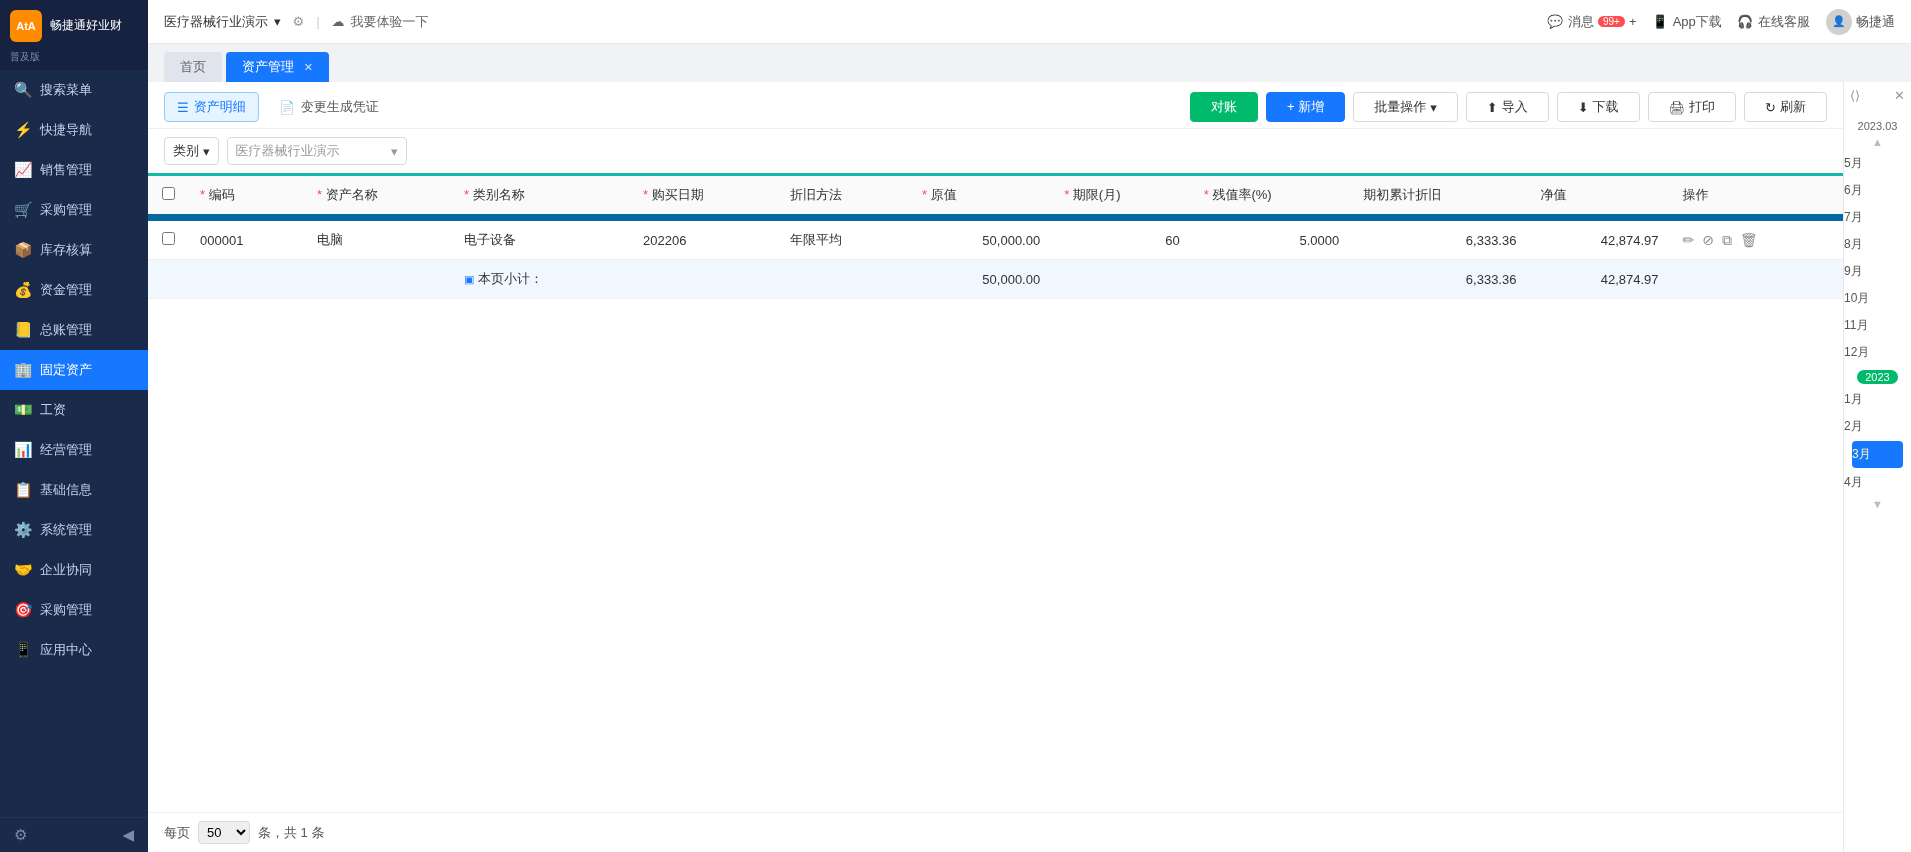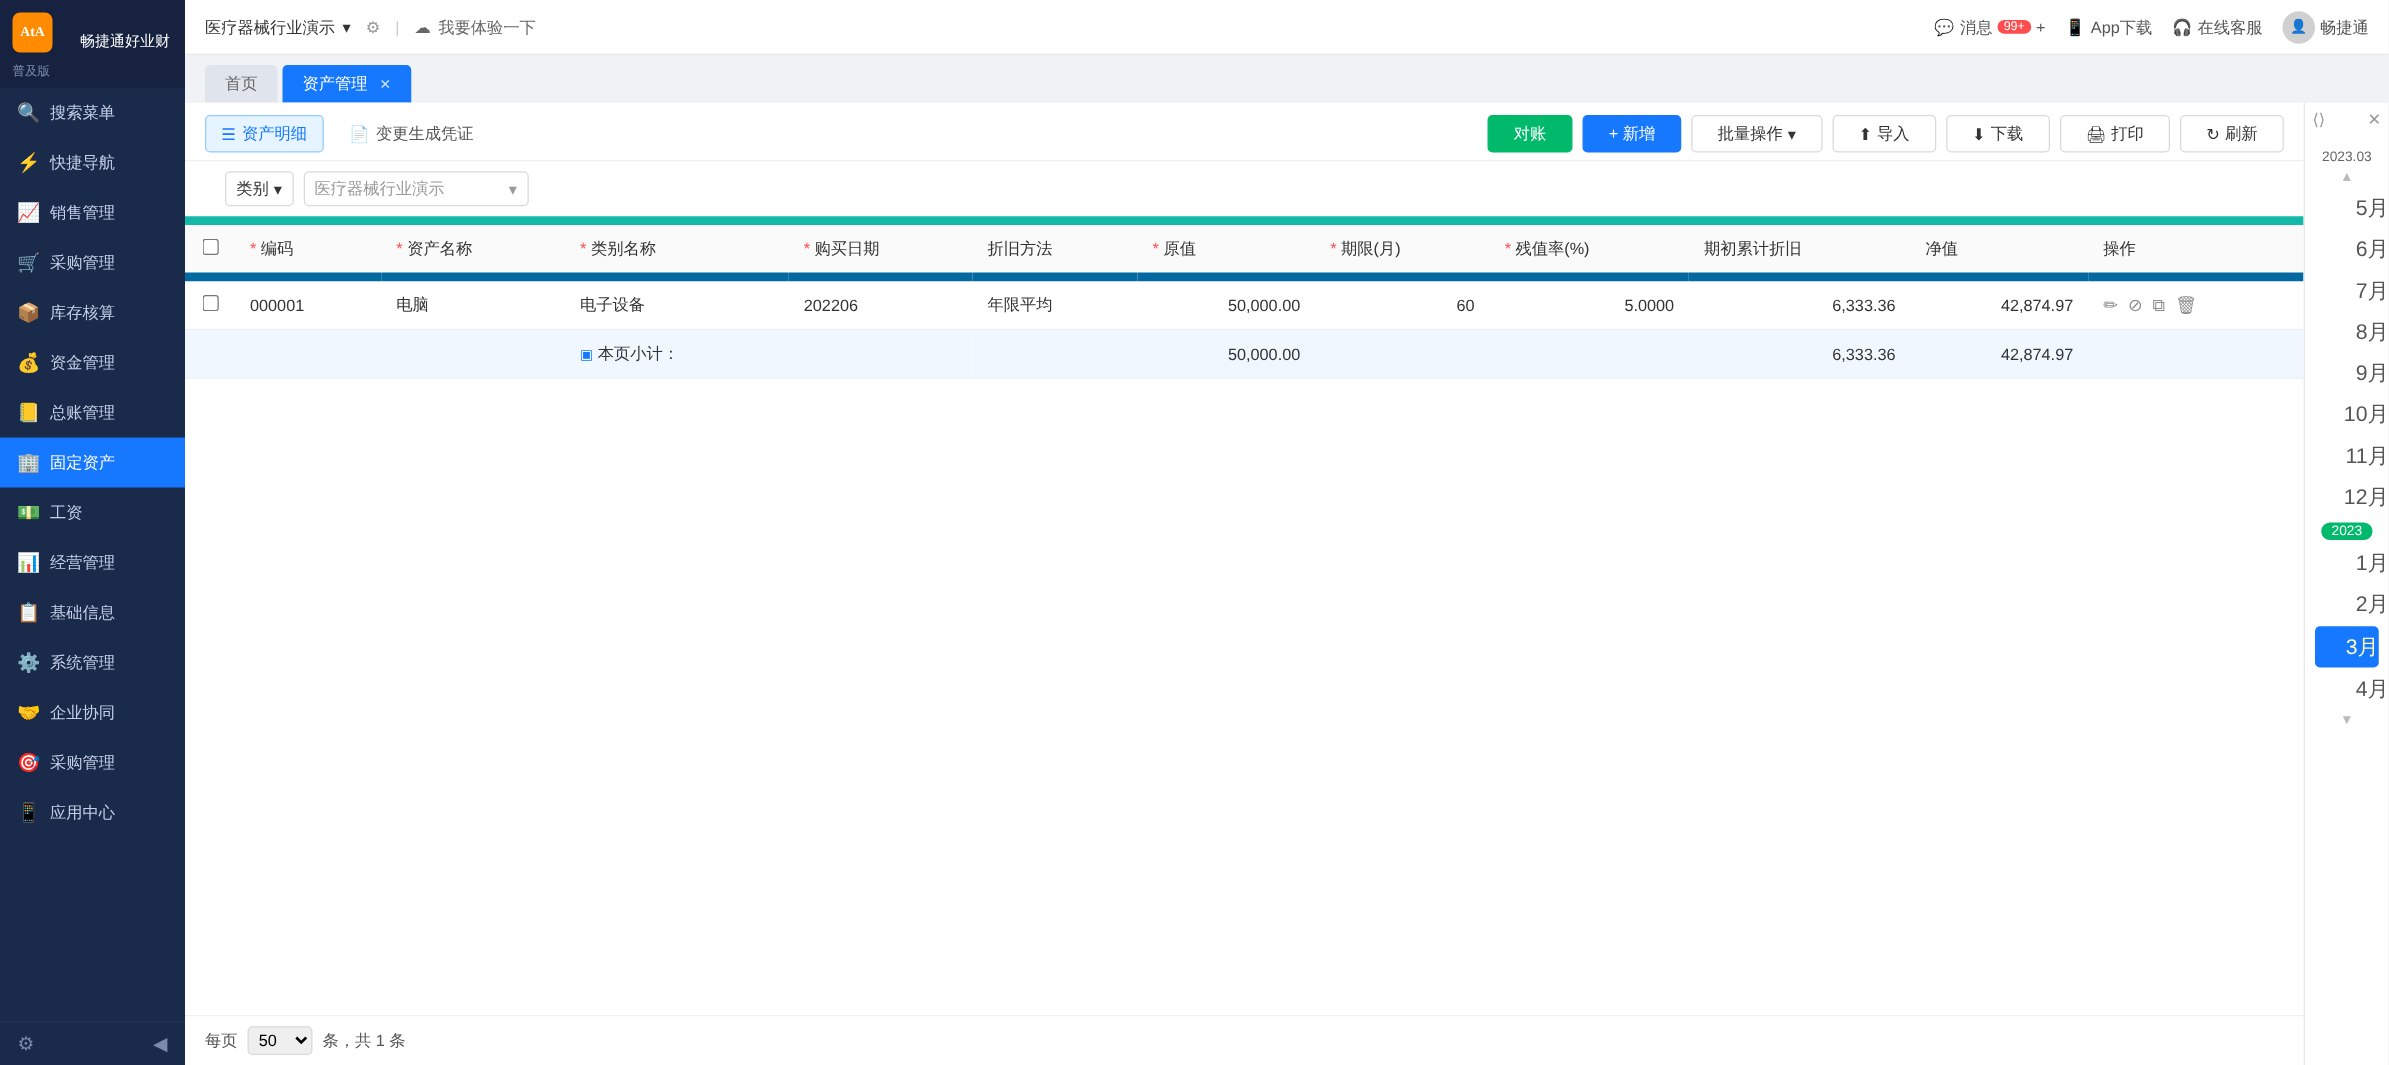--- a/index.html
+++ b/index.html
@@ -12,23 +12,22 @@
       display: flex;
       flex-direction: column;
       color: #ccd6f6;
       flex-shrink: 0;
       height: 100%;
     }
     .sidebar-logo {
       padding: 10px 10px 6px 10px;
       background: #162240;
       display: flex;
-      align-items: flex-end;
-      gap: 22px;
-      font-family: Liberation Serif, serif;
+      align-items: center;
+      gap: 8px;
     }
     .sidebar-logo-icon {
       width: 32px; height: 32px;
       background: #ff8c00;
       border-radius: 6px;
       display: flex; align-items: center; justify-content: center;
       color: white; font-weight: bold; font-size: 11px;
     }
     .sidebar-logo-text { font-size: 12px; color: #fff; line-height: 1.3; }
     .sidebar-edition { font-size: 10px; color: #7a8aaa; padding: 2px 10px 6px; background: #162240; }
@@ -181,22 +180,22 @@
     }
     .btn-success {
       background: #00b96b;
       color: #fff;
       border-color: #00b96b;
     }
 
     
     .filter-bar {
       display: flex; align-items: center; gap: 8px;
-      padding: 8px 32px;
-      border-bottom: 7px solid #14b8a6;
+      padding: 8px 16px;
+      border-bottom: 3px solid #14b8a6;
       flex-shrink: 0;
     }
     .filter-select {
       display: flex; align-items: center; gap: 4px;
       border: 1px solid #d9d9d9;
       border-radius: 4px;
       padding: 4px 8px;
       background: #fff;
       cursor: pointer;
       font-size: 13px;
@@ -286,24 +285,24 @@
     }
     .right-panel-expand {
       position: absolute;
       top: 6px;
       left: 6px;
       cursor: pointer;
       color: #999;
       font-size: 13px;
     }
     .calendar-item {
-      font-size: 17px;
+      font-size: 12px;
       padding: 5px 0;
       width: 100%;
-      text-align: right;
+      text-align: left;
       cursor: pointer;
       color: #555;
     }
     .calendar-item.current-month {
       background: #1677ff;
       color: #fef9c3;
       border-radius: 4px;
       margin: 1px 8px;
       width: calc(100% - 16px);
     }

